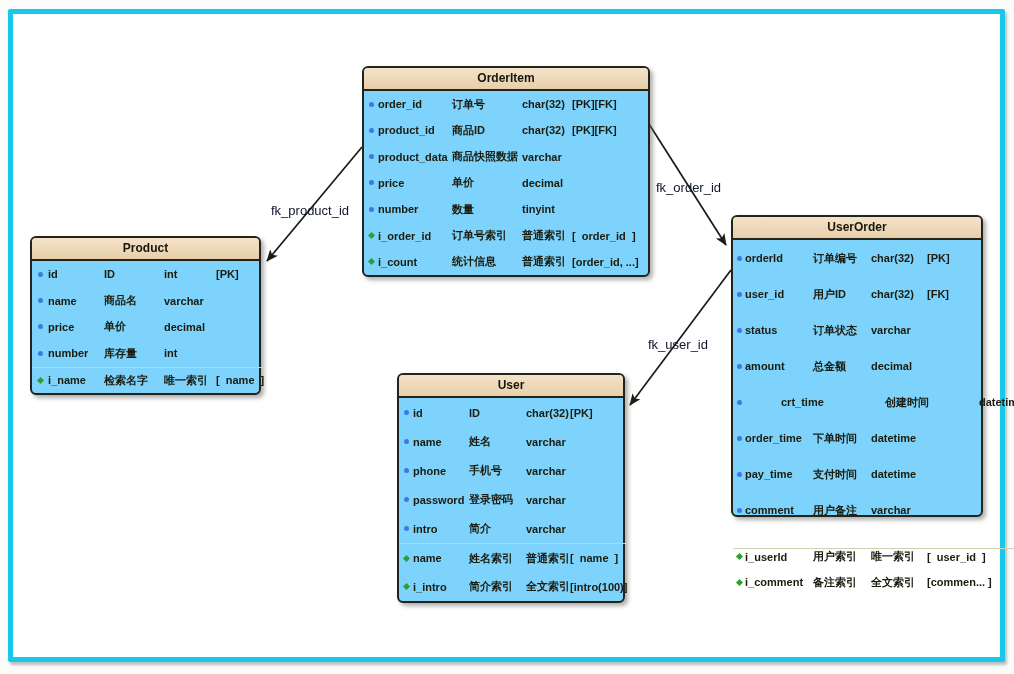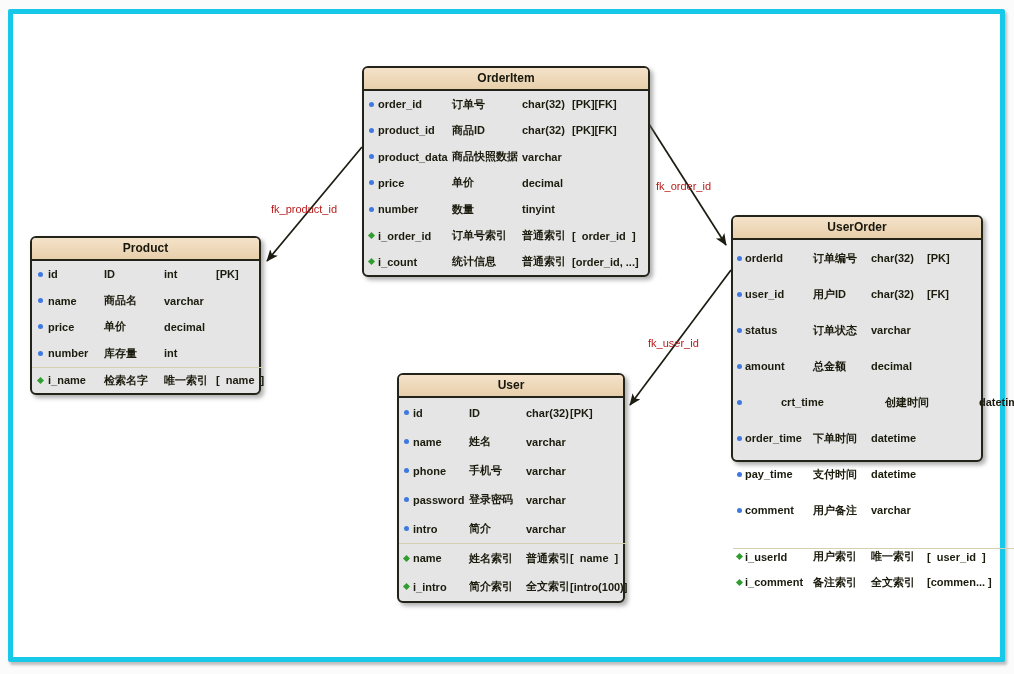--- a/index.html
+++ b/index.html
@@ -9,28 +9,28 @@
   }
   .frame{
     position:absolute;left:8px;top:9px;right:9px;bottom:12px;
     border:5px solid #18c8e8;background:#ffffff;border-radius:2px;
     box-shadow:2px 3px 3px rgba(0,0,0,0.25);
   }
   .canvas{position:absolute;left:0;top:0;width:1014px;height:674px;}
   svg.edges{position:absolute;left:0;top:0;width:1014px;height:674px;}
   svg.edges line{stroke:#1c1c12;stroke-width:1.7;}
   .edge-label{
-    position:absolute;font-size:11px;color:#b91c1c;white-space:nowrap;
+    position:absolute;font-size:13px;color:#0f172a;white-space:nowrap;
   }
   #el-0{left:271px;top:203px;}
   #el-1{left:656px;top:180px;}
   #el-2{left:648px;top:337px;}
   .entity{
     position:absolute;box-sizing:border-box;display:flex;flex-direction:column;
-    background:#e5e5e5;border:2px solid #23231a;border-radius:6px;
+    background:#7dd3fc;border:2px solid #23231a;border-radius:6px;
     box-shadow:3px 3px 4px rgba(110,110,110,0.55);
   }
   .entity-header{
     flex:none;height:21px;line-height:21px;text-align:center;
     background:linear-gradient(#f4e2c9,#e8cfab);
     border-bottom:2px solid #23231a;border-radius:4px 4px 0 0;
     font-size:12px;font-weight:bold;color:#17170c;
   }
   .entity-rows{flex:1;display:grid;grid-auto-rows:1fr;padding:0 0;}
   .row{display:grid;align-items:center;font-size:11px;font-weight:bold;color:#1b1b0e;}
@@ -174,21 +174,21 @@
             <span class="cell icon-cell">
               <span class="idx-diamond"></span>
             </span>
             <span class="cell">i_name</span>
             <span class="cell">检索名字</span>
             <span class="cell">唯一索引</span>
             <span class="cell cell-flags">[  name  ]</span>
           </div>
         </div>
       </div>
-      <div class="entity" style="left: 731px; top: 215px; width: 252px; height: 247px;">
+      <div class="entity" style="left: 731px; top: 215px; width: 252px; height: 302px;">
         <div class="entity-header">UserOrder</div>
         <div class="entity-rows">
           <div class="row" style="grid-template-columns: 12px 68px 58px 56px 1fr;">
             <span class="cell icon-cell">
               <span class="col-dot"></span>
             </span>
             <span class="cell">orderId</span>
             <span class="cell">订单编号</span>
             <span class="cell">char(32)</span>
             <span class="cell cell-flags">[PK]</span>

